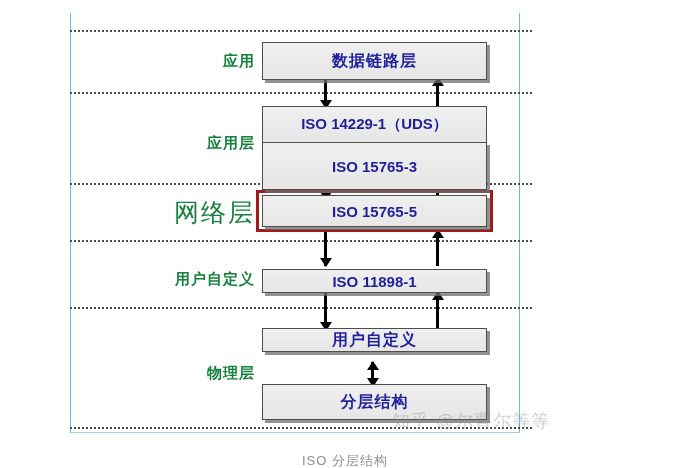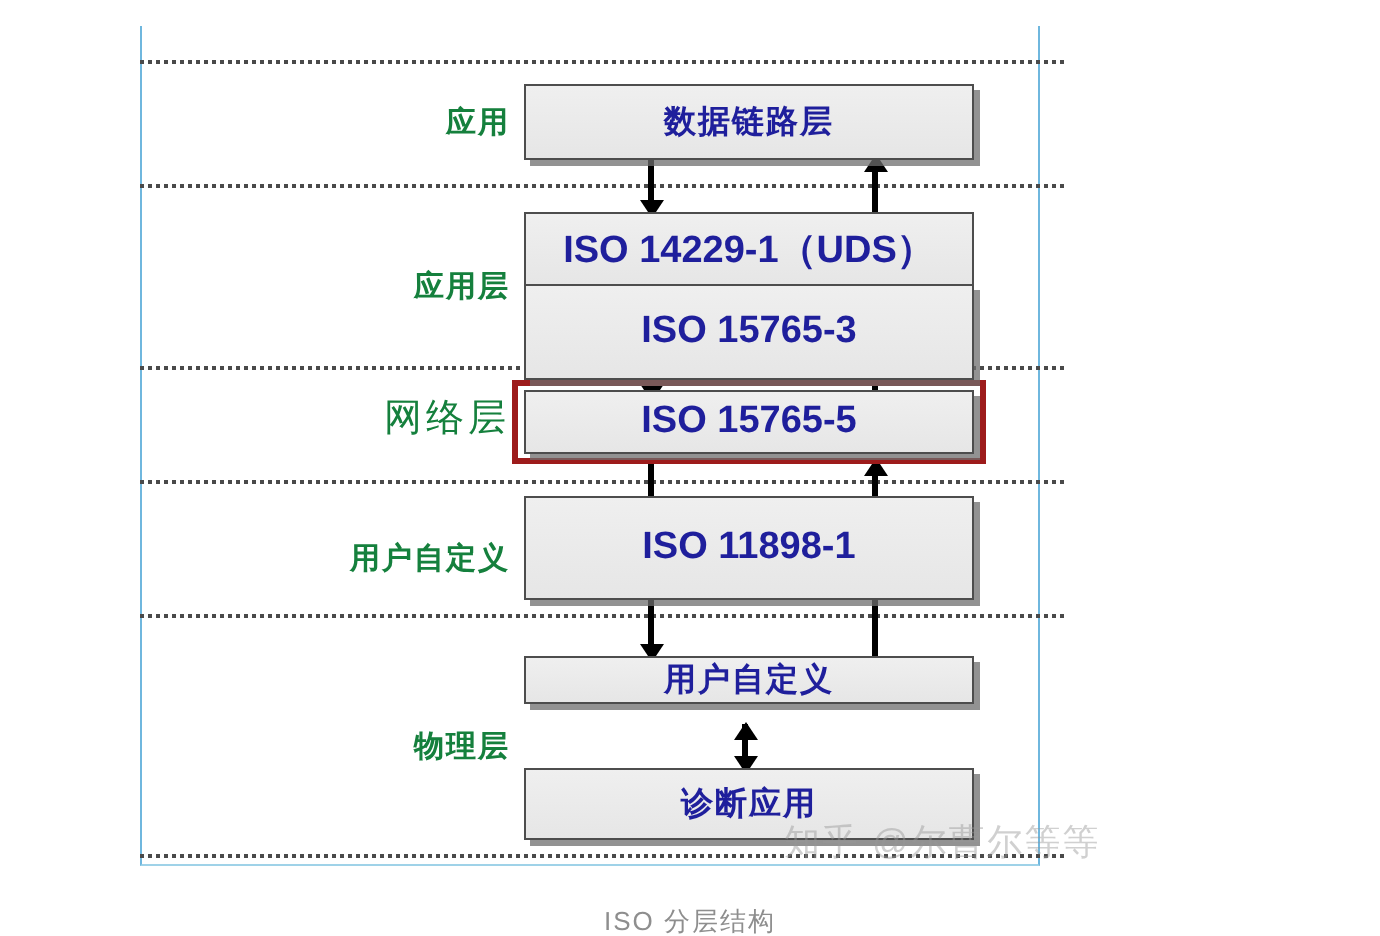--- a/index.html
+++ b/index.html
@@ -45,38 +45,38 @@
     width: 185px;
     text-align: right;
     color: #15803d;
     font-weight: bold;
     font-size: 15px;
     letter-spacing: 1px;
     white-space: nowrap;
   }
   .layer-label.big {
     font-family: "Liberation Serif", "DejaVu Serif", serif;
-    font-size: 19px;
+    font-size: 25px;
     font-weight: normal;
     letter-spacing: 2px;
   }
 
   
   .pbox {
     position: absolute;
     left: 262px;
     width: 225px;
     box-sizing: border-box;
     background: #e9e9e9;
     background: linear-gradient(to bottom, #efefef 0%, #e6e6e6 100%);
     border: 1px solid #4d4d4d;
     box-shadow: 3px 3px 0 rgba(110,110,110,0.75);
     color: #1f1f9c;
     font-weight: bold;
-    font-size: 19px;
+    font-size: 15px;
     display: flex;
     align-items: center;
     justify-content: center;
     z-index: 3;
     white-space: nowrap;
   }
   .pbox.cjk {
     font-size: 16px;
     letter-spacing: 1px;
   }
@@ -207,21 +207,21 @@
 <div id="network-highlight"></div>
 
 <div class="pbox cjk" style="top:42px; height:38px">数据链路层</div>
 
 <div class="pbox stack-top" style="top:106px; height:36px">ISO 14229-1（UDS）</div>
 
 <div class="pbox" style="top:142px; height:48px">ISO 15765-3</div>
 
 <div class="pbox" style="top:195px; height:32px">ISO 15765-5</div>
 
-<div class="pbox" style="top:248px; height:52px">ISO 11898-1</div>
+<div class="pbox" style="top:269px; height:24px">ISO 11898-1</div>
 
 <div class="pbox cjk" style="top:328px; height:24px">用户自定义</div>
 
-<div class="pbox cjk" style="top:384px; height:36px">诊断应用</div>
+<div class="pbox cjk" style="top:384px; height:36px">分层结构</div>
 
 <div id="watermark">知乎 @尔曹尔等等</div>
 
 <div id="caption">ISO 分层结构</div>
 
 </body></html>

